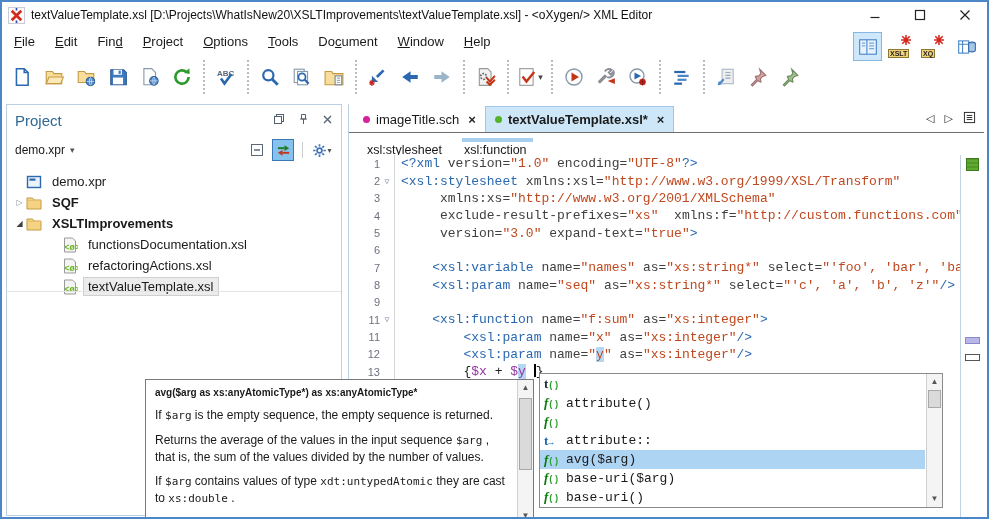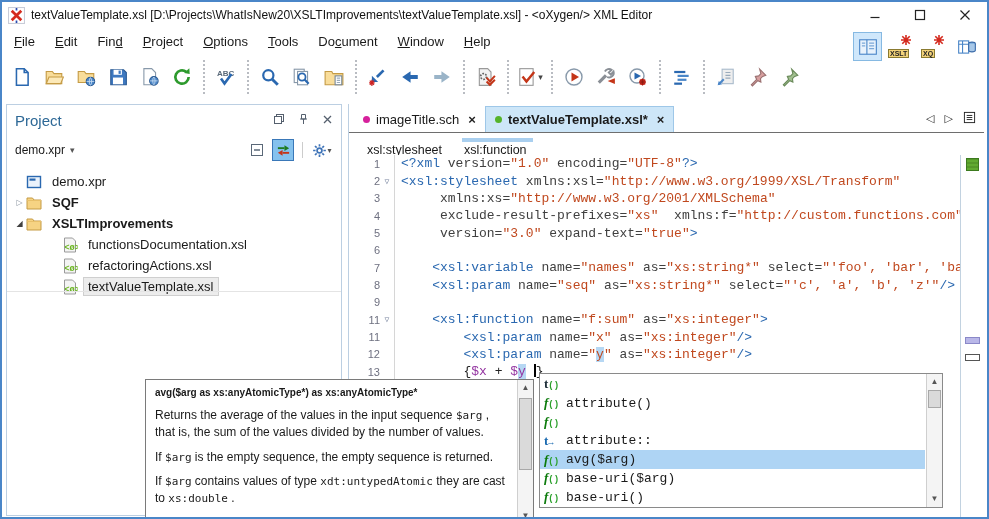--- a/index.html
+++ b/index.html
@@ -481,22 +481,22 @@
         <div class="ruler-status"></div>
         <div class="ruler-m1"></div>
         <div class="ruler-m2"></div>
       </div>
     </div>
   </div>
 
   <div class="doc-popup">
     <div class="doc-body" id="docbody">
       <div class="doc-title">avg($arg as xs:anyAtomicType*) as xs:anyAtomicType*</div>
-    <p><span>Returns the average of the values in the input sequence </span><span class="mono">$arg</span><span> , that is, the sum of the values divided by the number of values.</span></p>
-        <p><span>If </span><span class="mono">$arg</span><span> is the empty sequence, the empty sequence is returned.</span></p>
+    <p><span>If </span><span class="mono">$arg</span><span> is the empty sequence, the empty sequence is returned.</span></p>
+        <p><span>Returns the average of the values in the input sequence </span><span class="mono">$arg</span><span> , that is, the sum of the values divided by the number of values.</span></p>
         <p><span>If </span><span class="mono">$arg</span><span> contains values of type </span><span class="mono">xdt:untypedAtomic</span><span> they are cast to </span><span class="mono">xs:double</span><span> .</span></p>
         <p></p>
       </div>
     <div class="doc-scroll">
       <span class="scroll-up">▲</span>
       <span class="doc-thumb"></span>
       <span class="scroll-dn">▼</span>
     </div>
   </div>
 

